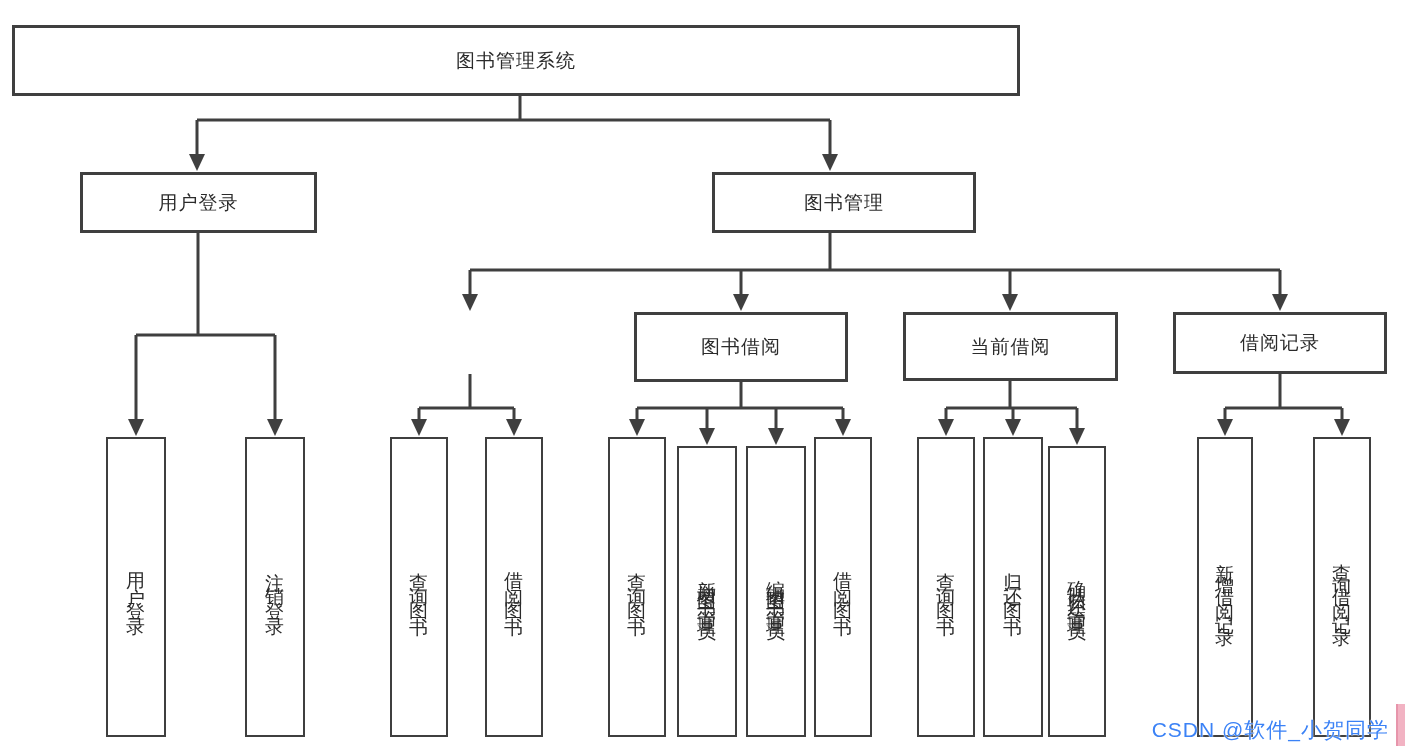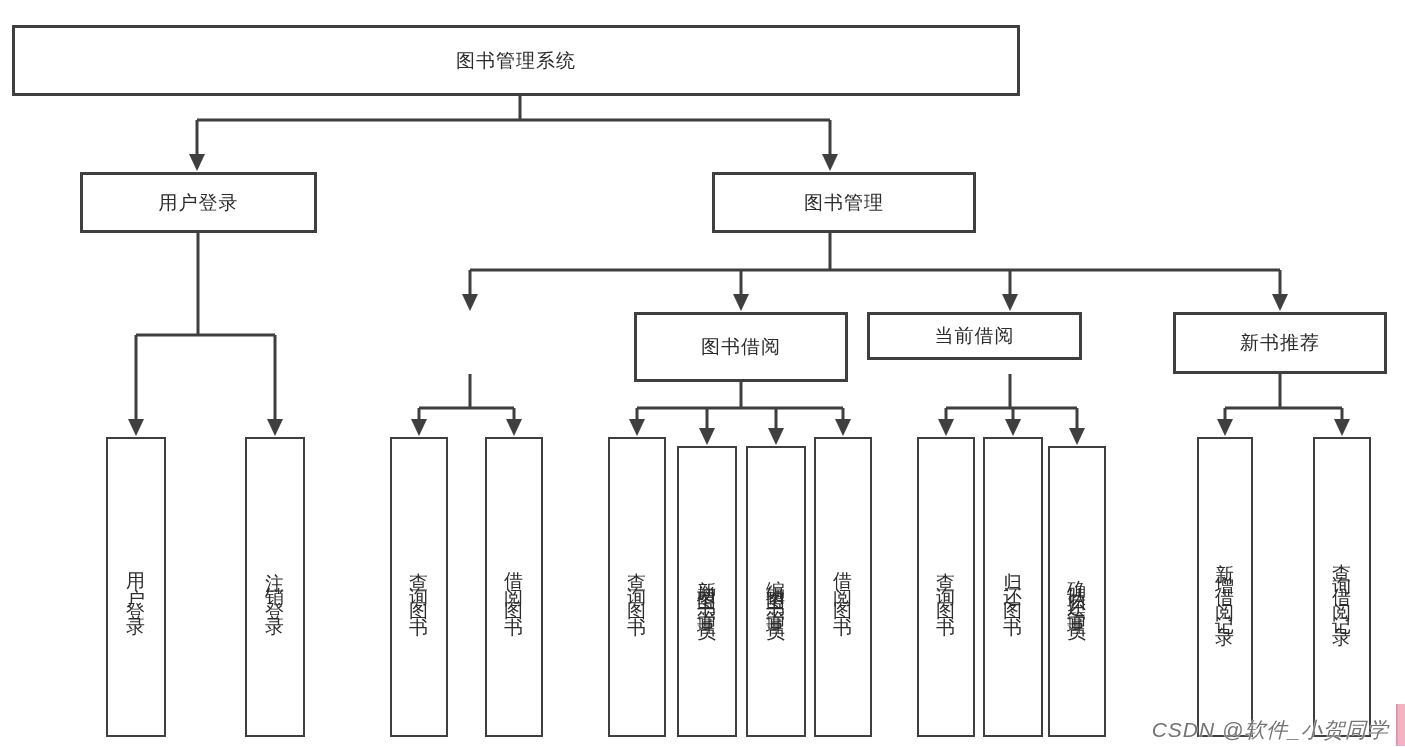--- a/index.html
+++ b/index.html
@@ -29,25 +29,24 @@
     line-height:1;
     font-size:19px;
   }
   .ls4{letter-spacing:15px;}
   .ls6{letter-spacing:13px;}
   .ls9{letter-spacing:6px;}
   #watermark{
     position:absolute;
     right:16px;bottom:3px;
     font-size:21px;
-    color:#737373;
+    color:#3b82f6;
     letter-spacing:1px;
     text-shadow:0 0 2px #ffffff,0 0 1px #ffffff;
     white-space:nowrap;
-    font-style:italic;
   }
   #corner-fragment{
     position:absolute;
     right:0;bottom:1px;
     width:7px;height:42px;
     background:#f2b3c3;
     border-left:2px solid #e795ab;
   }
 </style>
 </head>
@@ -93,25 +92,25 @@
   <div class="box" style="left:80px;top:172px;width:237px;height:61px">
     <span>用户登录</span>
   </div>
   <div class="box" style="left:712px;top:172px;width:264px;height:61px">
     <span>图书管理</span>
   </div>
 
   <div class="box" style="left:634px;top:312px;width:214px;height:70px">
     <span>图书借阅</span>
   </div>
-  <div class="box" style="left:867px;top:312px;width:215px;height:48px">
+  <div class="box" style="left:903px;top:312px;width:215px;height:69px">
     <span>当前借阅</span>
   </div>
   <div class="box" style="left:1173px;top:312px;width:214px;height:62px">
-    <span>新书推荐</span>
+    <span>借阅记录</span>
   </div>
 
   <div class="box vbox" style="left:106px;top:437px;width:60px;height:300px">
     <span class="vtext ls4">用户登录</span>
   </div>
   <div class="box vbox" style="left:245px;top:437px;width:60px;height:300px">
     <span class="vtext ls4">注销登录</span>
   </div>
 
   <div class="box vbox" style="left:390px;top:437px;width:58px;height:300px">

